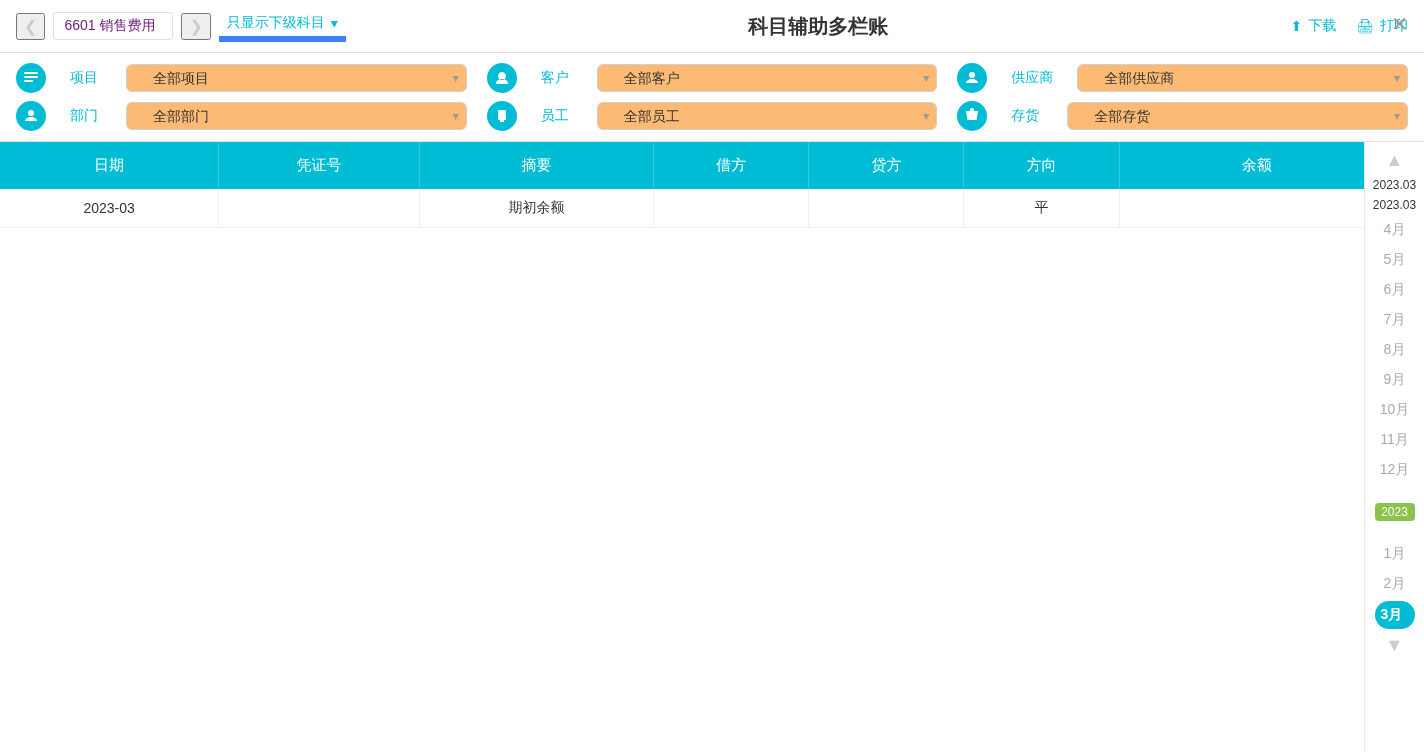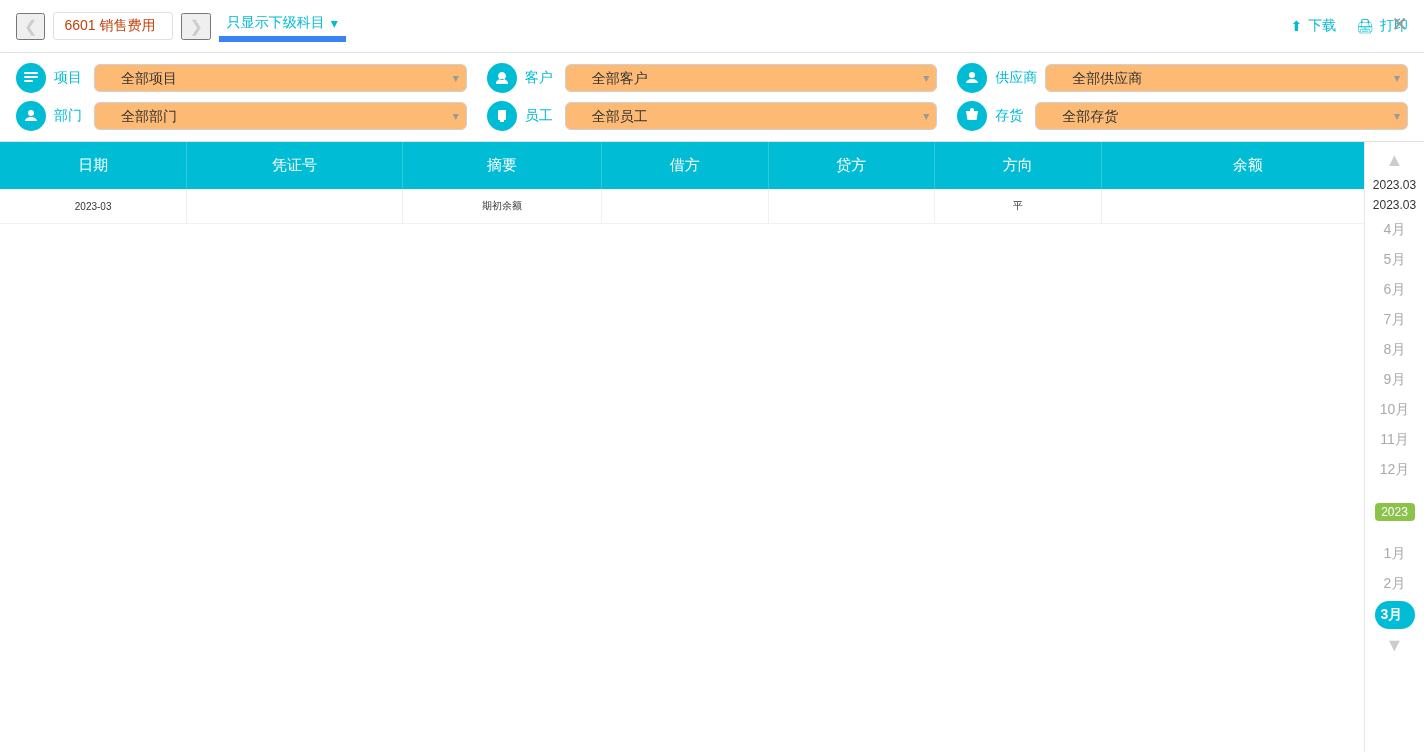--- a/index.html
+++ b/index.html
@@ -36,21 +36,21 @@
     .nav-arrow {
       color: #ccc;
       cursor: pointer;
       font-size: 16px;
       padding: 2px 6px;
     }
     .account-code-box {
       border: 1px solid #e0e0e0;
       padding: 4px 10px;
       border-radius: 3px;
-      color: #c2410c;
+      color: #701a75;
       font-size: 14px;
       min-width: 120px;
     }
     .show-sub-dropdown {
       display: flex;
       align-items: center;
       gap: 6px;
       border: none;
       background: none;
       color: #00bcd4;
@@ -99,21 +99,21 @@
     .filter-row {
       display: flex;
       align-items: center;
       gap: 20px;
       margin-bottom: 8px;
     }
     .filter-row:last-child { margin-bottom: 0; }
     .filter-item {
       display: flex;
       align-items: center;
-      gap: 8px;
+      gap: 24px;
       flex: 1;
     }
     .filter-icon {
       width: 30px;
       height: 30px;
       border-radius: 50%;
       background: #00bcd4;
       display: flex;
       align-items: center;
       justify-content: center;
@@ -194,21 +194,21 @@
       border-right: 1px solid rgba(255,255,255,0.2);
     }
     thead th:last-child { border-right: none; padding-left: 40px; }
     tbody tr {
       border-bottom: 1px solid #f0f0f0;
     }
     tbody td {
       padding: 10px 10px;
       text-align: center;
       color: #333;
-      font-size: 10px;
+      font-size: 14px;
       border-right: 1px solid #f0f0f0;
     }
     tbody td:last-child { border-right: none; }
     .scrollbar-bottom {
       height: 12px;
       background: #f5f5f5;
       border-top: 1px solid #e0e0e0;
       position: relative;
       overflow-x: auto;
     }
@@ -266,20 +266,21 @@
     <div class="title-bar-left">
       <button class="nav-arrow">❮</button>
       <div class="account-code-box">6601  销售费用</div>
       <button class="nav-arrow">❯</button>
       <button class="show-sub-dropdown">
         <span>只显示下级科目</span>
         <span>▾</span>
       </button>
     </div>
 
+    <div class="page-title">科目辅助多栏账</div>
 
     <div class="title-actions">
       <button class="action-btn">
         <span>⬆</span>
         <span>下载</span>
       </button>
       <button class="action-btn">
         <span>🖨</span>
         <span>打印</span>
       </button>

